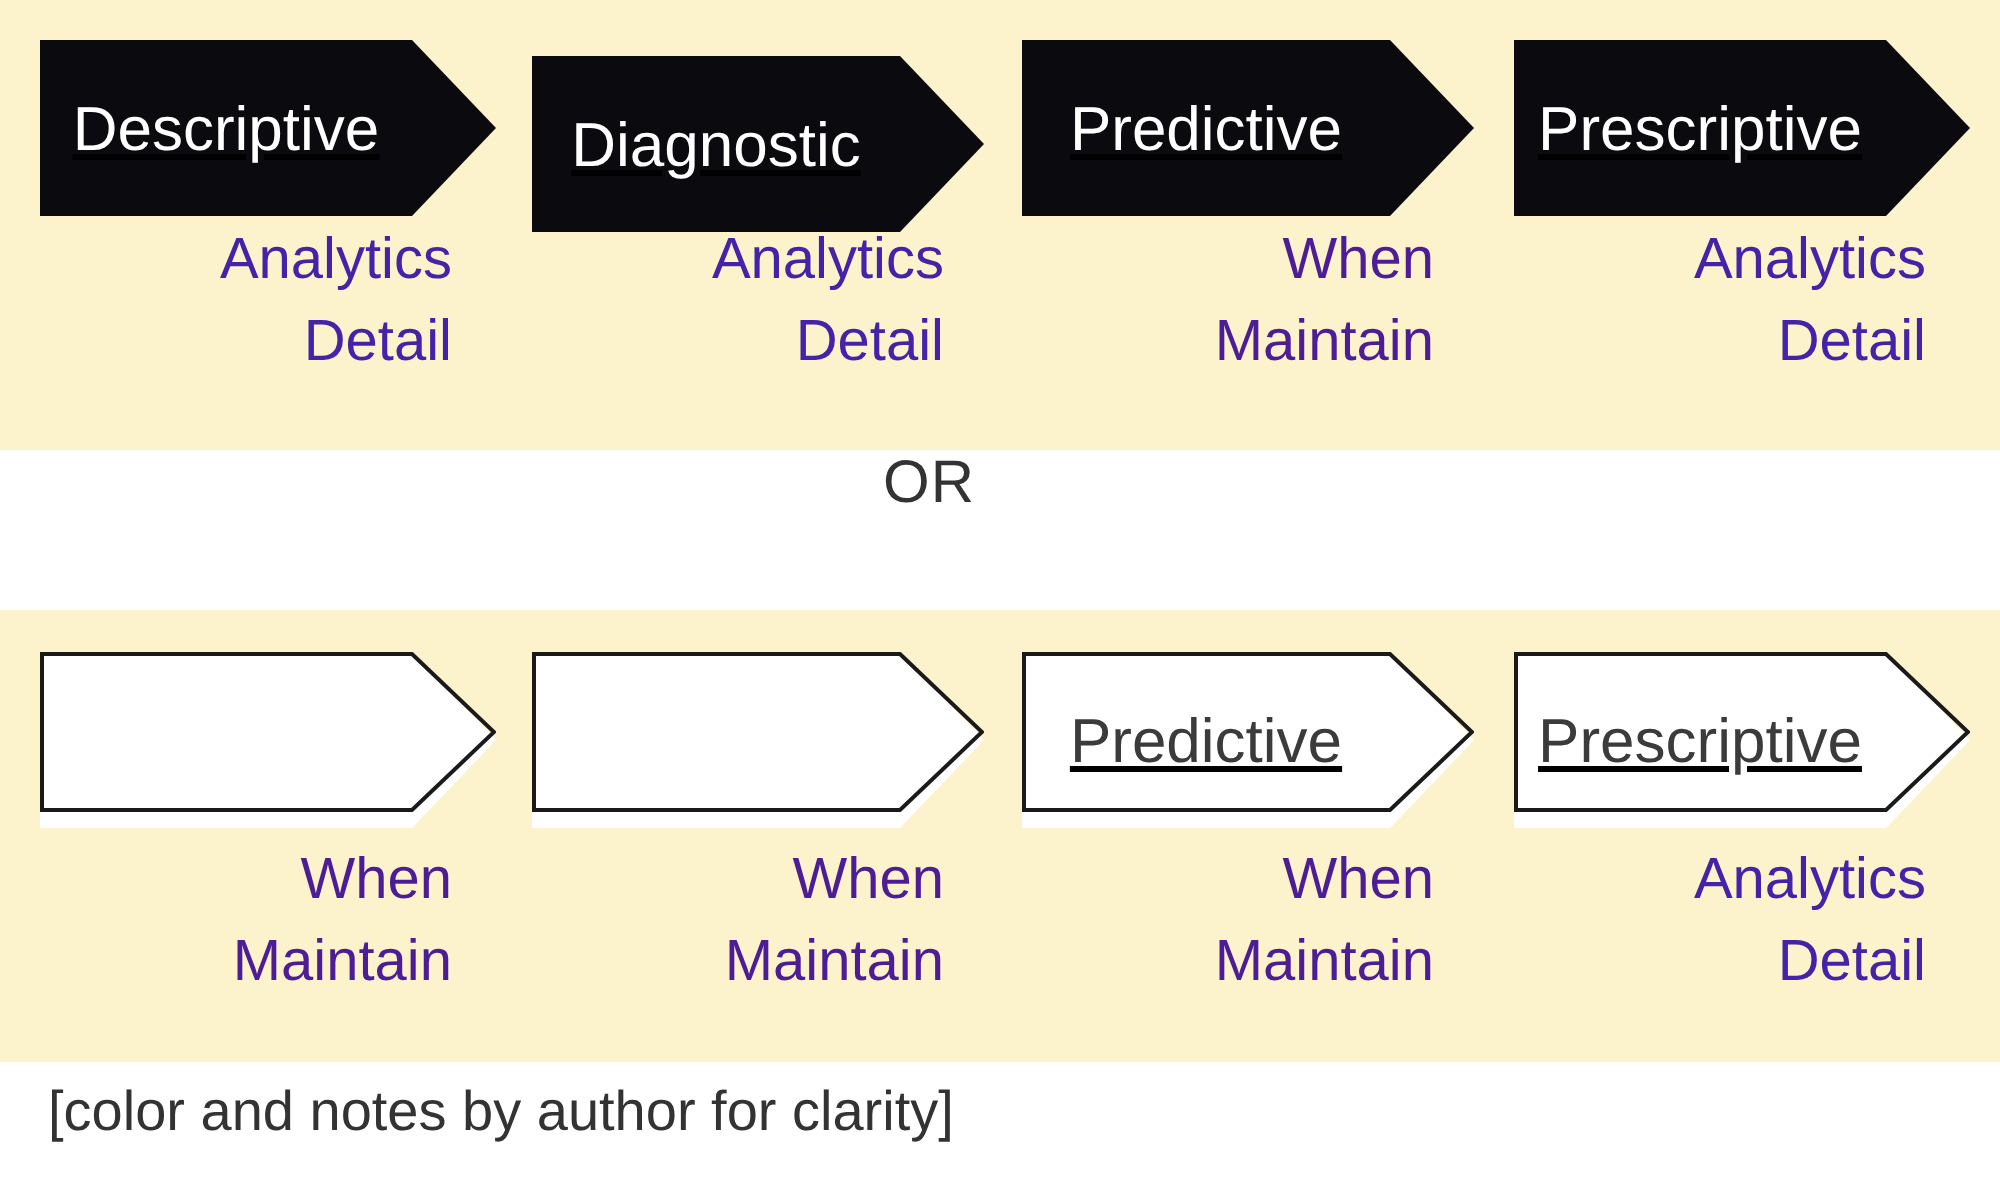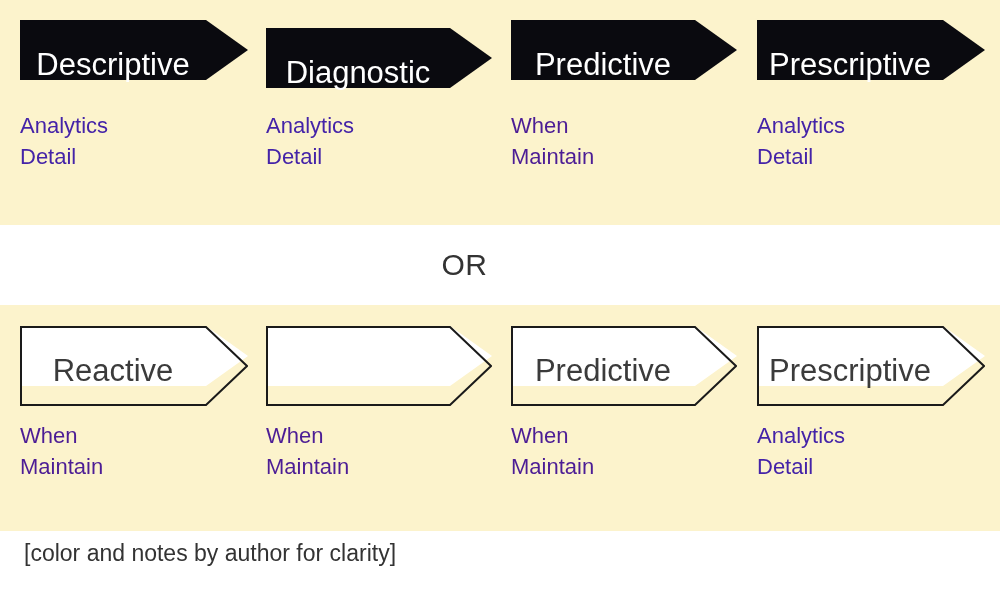--- a/index.html
+++ b/index.html
@@ -30,34 +30,35 @@
   .band-note   { top: 531px; height: 71px;  background: #ffffff; }
 
   
   .or-label {
     position: absolute;
     top: 225px;
     left: 0;
     width: 929px;
     height: 80px;
     display: flex;
-    align-items: center;
+    align-items: flex-start;
     justify-content: center;
     font-size: 30px;
     color: #333333;
     letter-spacing: 0.5px;
   }
 
   
   .chev {
     position: absolute;
-    height: 60px;
+    height: 88px;
     display: flex;
-    align-items: flex-end;
+    align-items: center;
     box-sizing: border-box;
+    text-decoration: underline;
   }
   .chev-shape {
     position: absolute;
     inset: 0;
     -webkit-clip-path: polygon(0 0, calc(100% - 42px) 0, 100% 50%, calc(100% - 42px) 100%, 0 100%);
     clip-path: polygon(0 0, calc(100% - 42px) 0, 100% 50%, calc(100% - 42px) 100%, 0 100%);
   }
   .chev-dark .chev-shape { background: #0a0a0f; }
   .chev-light .chev-shape {
     background: #ffffff;
@@ -75,35 +76,35 @@
     font-size: 31px;
     line-height: 1;
     white-space: nowrap;
   }
   .chev-dark .chev-label { color: #ffffff; }
   .chev-light .chev-label { color: #3b3b3b; }
 
   
   .note {
     position: absolute;
-    text-align: left;
-    font-size: 22px;
+    text-align: right;
+    font-size: 29px;
     line-height: 1.42;
     white-space: nowrap;
   }
   .note .l { display: block; }
   .note-purple { color: #4423a8; }
   .note-red    { color: #4c1d95; }
 
   
   .caption {
     position: absolute;
     left: 24px;
     top: 540px;
-    font-size: 23px;
+    font-size: 28px;
     color: #333333;
     white-space: nowrap;
   }
 </style>
 </head>
 <body>
 
 <div id="canvas">
 
   <div class="band band-top"></div>
@@ -149,21 +150,20 @@
 
   <div class="or-label">
     <span>OR</span>
   </div>
 
   <div class="chev chev-light" style="left:20px; top:326px; width:228px;">
     <div class="chev-shape"></div>
     <svg class="chev-outline" viewBox="0 0 228 80" preserveAspectRatio="none">
       <polygon points="1,1 186,1 227,40 186,79 1,79" fill="none" stroke="#1a1a1a" stroke-width="2" vector-effect="non-scaling-stroke"></polygon>
     </svg>
-    <div class="chev-label">Reactive</div>
   </div>
   <div class="note note-red" style="left:20px; top:420px; width:206px;">
     <span class="l">When</span>
     <span class="l">Maintain</span>
   </div>
 
   <div class="chev chev-light" style="left:266px; top:326px; width:226px;">
     <div class="chev-shape"></div>
     <svg class="chev-outline" viewBox="0 0 226 80" preserveAspectRatio="none">
       <polygon points="1,1 184,1 225,40 184,79 1,79" fill="none" stroke="#1a1a1a" stroke-width="2" vector-effect="non-scaling-stroke"></polygon>

